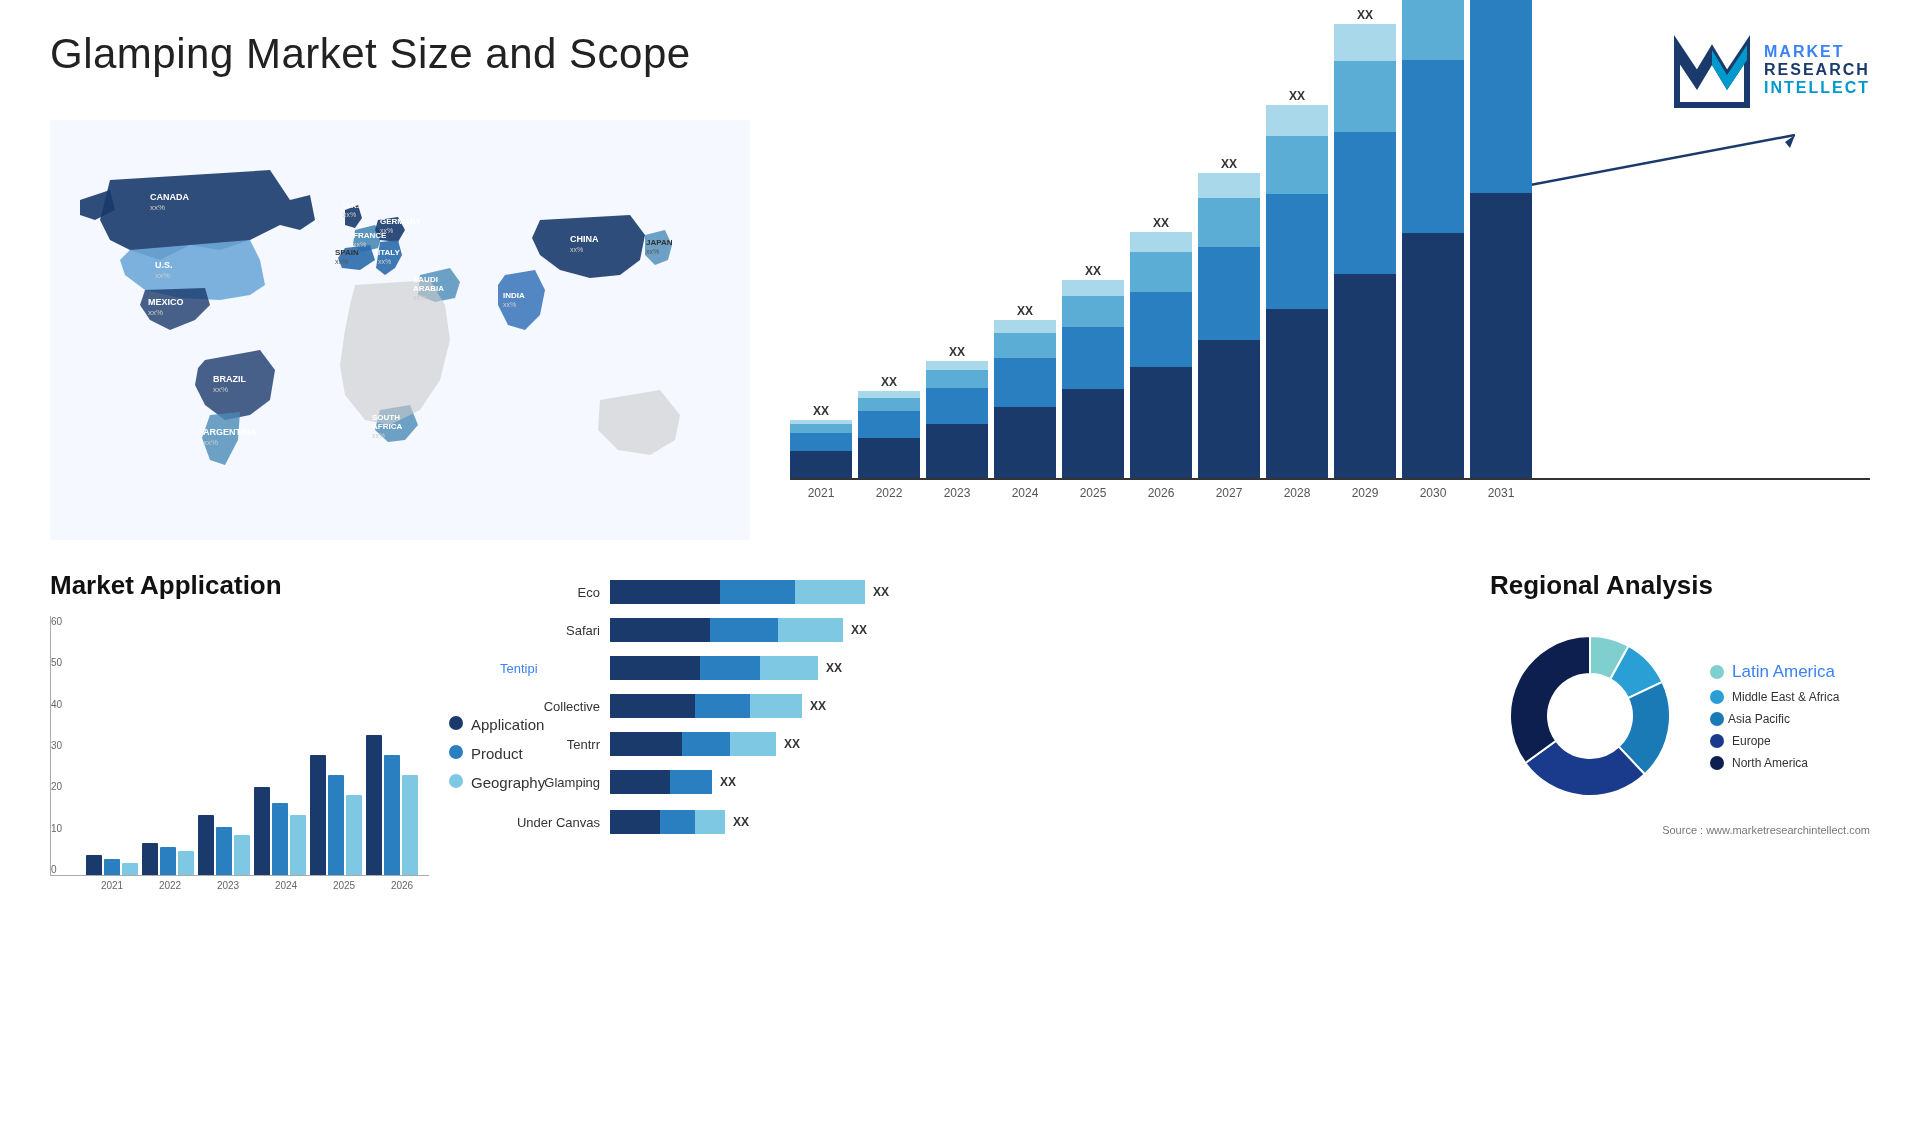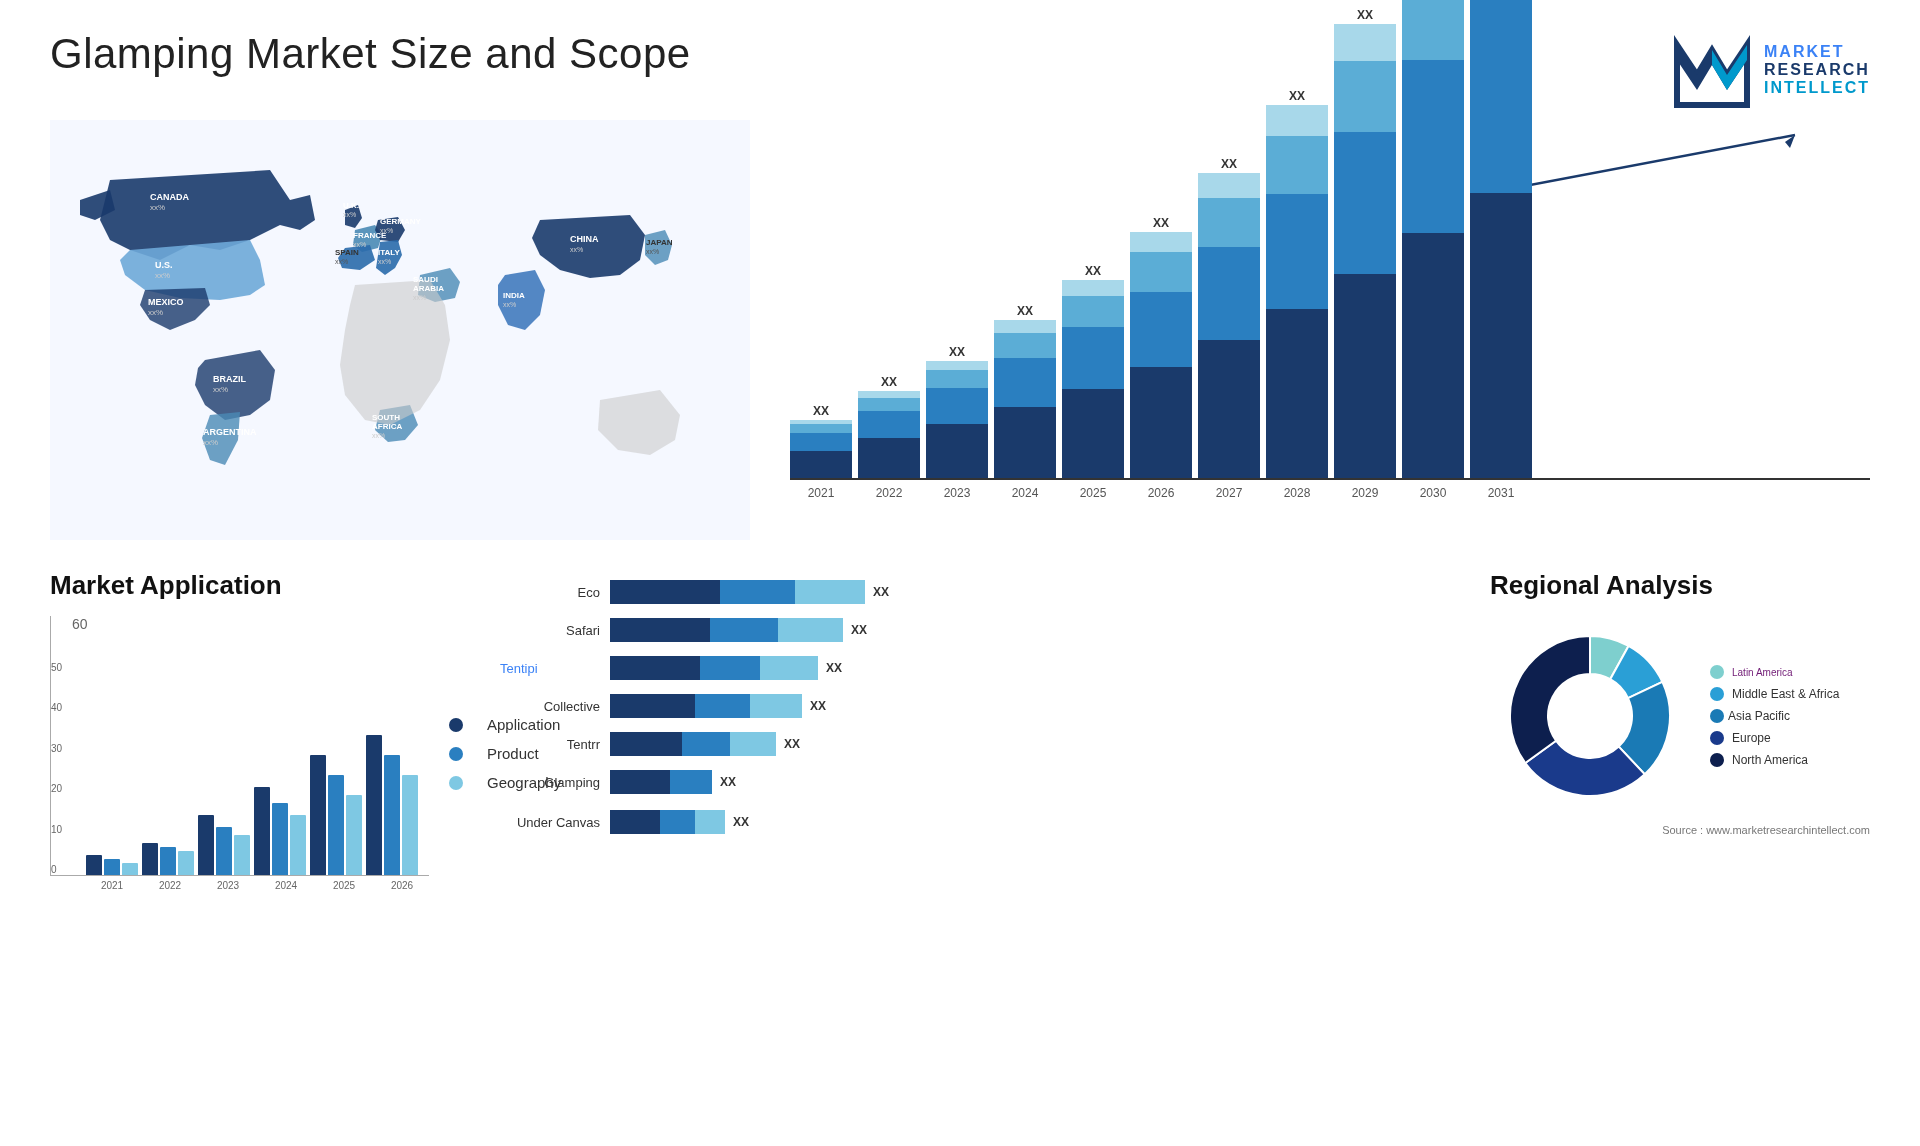--- a/index.html
+++ b/index.html
@@ -72,22 +72,22 @@
       gap: 20px;
       align-items: center;
     }
     .seg-legend {
       display: flex;
       flex-direction: column;
       gap: 12px;
     }
     .legend-item {
       display: flex;
-      align-items: center;
-      gap: 24px;
+      align-items: flex-start;
+      gap: 8px;
     }
     .legend-dot {
       width: 14px;
       height: 14px;
       border-radius: 50%;
       flex-shrink: 0;
     }
     .legend-label {
       font-size: 15px;
       color: #333;
@@ -346,21 +346,21 @@
 
 <div class="bottom-row" style="padding: 0 50px;">
 
   <div class="segmentation-section">
     <div class="section-title">Market Application</div>
     <div class="seg-chart-area">
       <div style="position:relative;">
         <div style="display:flex;align-items:flex-end;height:260px;gap:4px;border-bottom:1px solid #aaa;border-left:1px solid #aaa;padding-left:35px;padding-right:5px;position:relative;" id="seg-chart">
 
           <div style="position:absolute;left:0;top:0;height:100%;display:flex;flex-direction:column;justify-content:space-between;padding-bottom:0;">
-            <span style="font-size:14px;color:#666;margin-left:21px;">60</span>
+            <span style="font-size:10px;color:#666;">60</span>
             <span style="font-size:10px;color:#666;">50</span>
             <span style="font-size:10px;color:#666;">40</span>
             <span style="font-size:10px;color:#666;">30</span>
             <span style="font-size:10px;color:#666;">20</span>
             <span style="font-size:10px;color:#666;">10</span>
             <span style="font-size:10px;color:#666;">0</span>
           </div>
         <div style="display: flex; align-items: flex-end; gap: 2px;">
               <div style="width: 16px; height: 20px; background: rgb(26, 58, 107); border-radius: 1px 1px 0px 0px;"></div>
               <div style="width: 16px; height: 16px; background: rgb(42, 127, 192); border-radius: 1px 1px 0px 0px;"></div>
@@ -507,21 +507,21 @@
       <path d="M 100 20 A 80 80 0 0 1 138.54029392813723 29.895465596490908 L 120.23365431227205 63.19511943815773 A 42 42 0 0 0 100 58 Z" fill="#7ecfce" stroke="#fff" stroke-width="2"></path>
           <path d="M 138.54029392813723 29.895465596490908 A 80 80 0 0 1 172.38616419728157 65.9376566747942 L 138.00273620357282 82.11726975426694 A 42 42 0 0 0 120.23365431227205 63.19511943815773 Z" fill="#2a9fd6" stroke="#fff" stroke-width="2"></path>
           <path d="M 172.38616419728157 65.9376566747942 A 80 80 0 0 1 154.7637684742951 158.31749019371293 L 128.75097844900492 130.6166823516993 A 42 42 0 0 0 138.00273620357282 82.11726975426694 Z" fill="#1a7ab5" stroke="#fff" stroke-width="2"></path>
           <path d="M 154.7637684742951 158.31749019371293 A 80 80 0 0 1 35.27864045000422 147.02282018339787 L 66.02128623625221 124.68698059628387 A 42 42 0 0 0 128.75097844900492 130.6166823516993 Z" fill="#1a3a8b" stroke="#fff" stroke-width="2"></path>
           <path d="M 35.27864045000422 147.02282018339787 A 80 80 0 0 1 99.99999999999999 20 L 99.99999999999999 58 A 42 42 0 0 0 66.02128623625221 124.68698059628387 Z" fill="#0d1f4e" stroke="#fff" stroke-width="2"></path>
           <circle cx="100" cy="100" r="42" fill="#fff"></circle>
         </svg>
       <div class="regional-legend" id="regional-legend">
       <div style="display: flex; align-items: center; gap: 8px;">
             <div style="width: 14px; height: 14px; border-radius: 50%; background: rgb(126, 207, 206); flex-shrink: 0;"></div>
-            <span style="font-size: 10px; color: #701a75;">Latin America</span>
+            <span style="font-size: 17px; color: #3b82f6;">Latin America</span>
           </div>
           <div style="display: flex; align-items: center; gap: 8px;">
             <div style="width: 14px; height: 14px; border-radius: 50%; background: rgb(42, 159, 214); flex-shrink: 0;"></div>
             <span style="font-size: 12px; color: rgb(51, 51, 51);">Middle East &amp; Africa</span>
           </div>
           <div style="display: flex; align-items: center; gap: 4px;">
             <div style="width: 14px; height: 14px; border-radius: 50%; background: rgb(26, 122, 181); flex-shrink: 0;"></div>
             <span style="font-size: 12px; color: rgb(51, 51, 51);">Asia Pacific</span>
           </div>
           <div style="display: flex; align-items: center; gap: 8px;">

